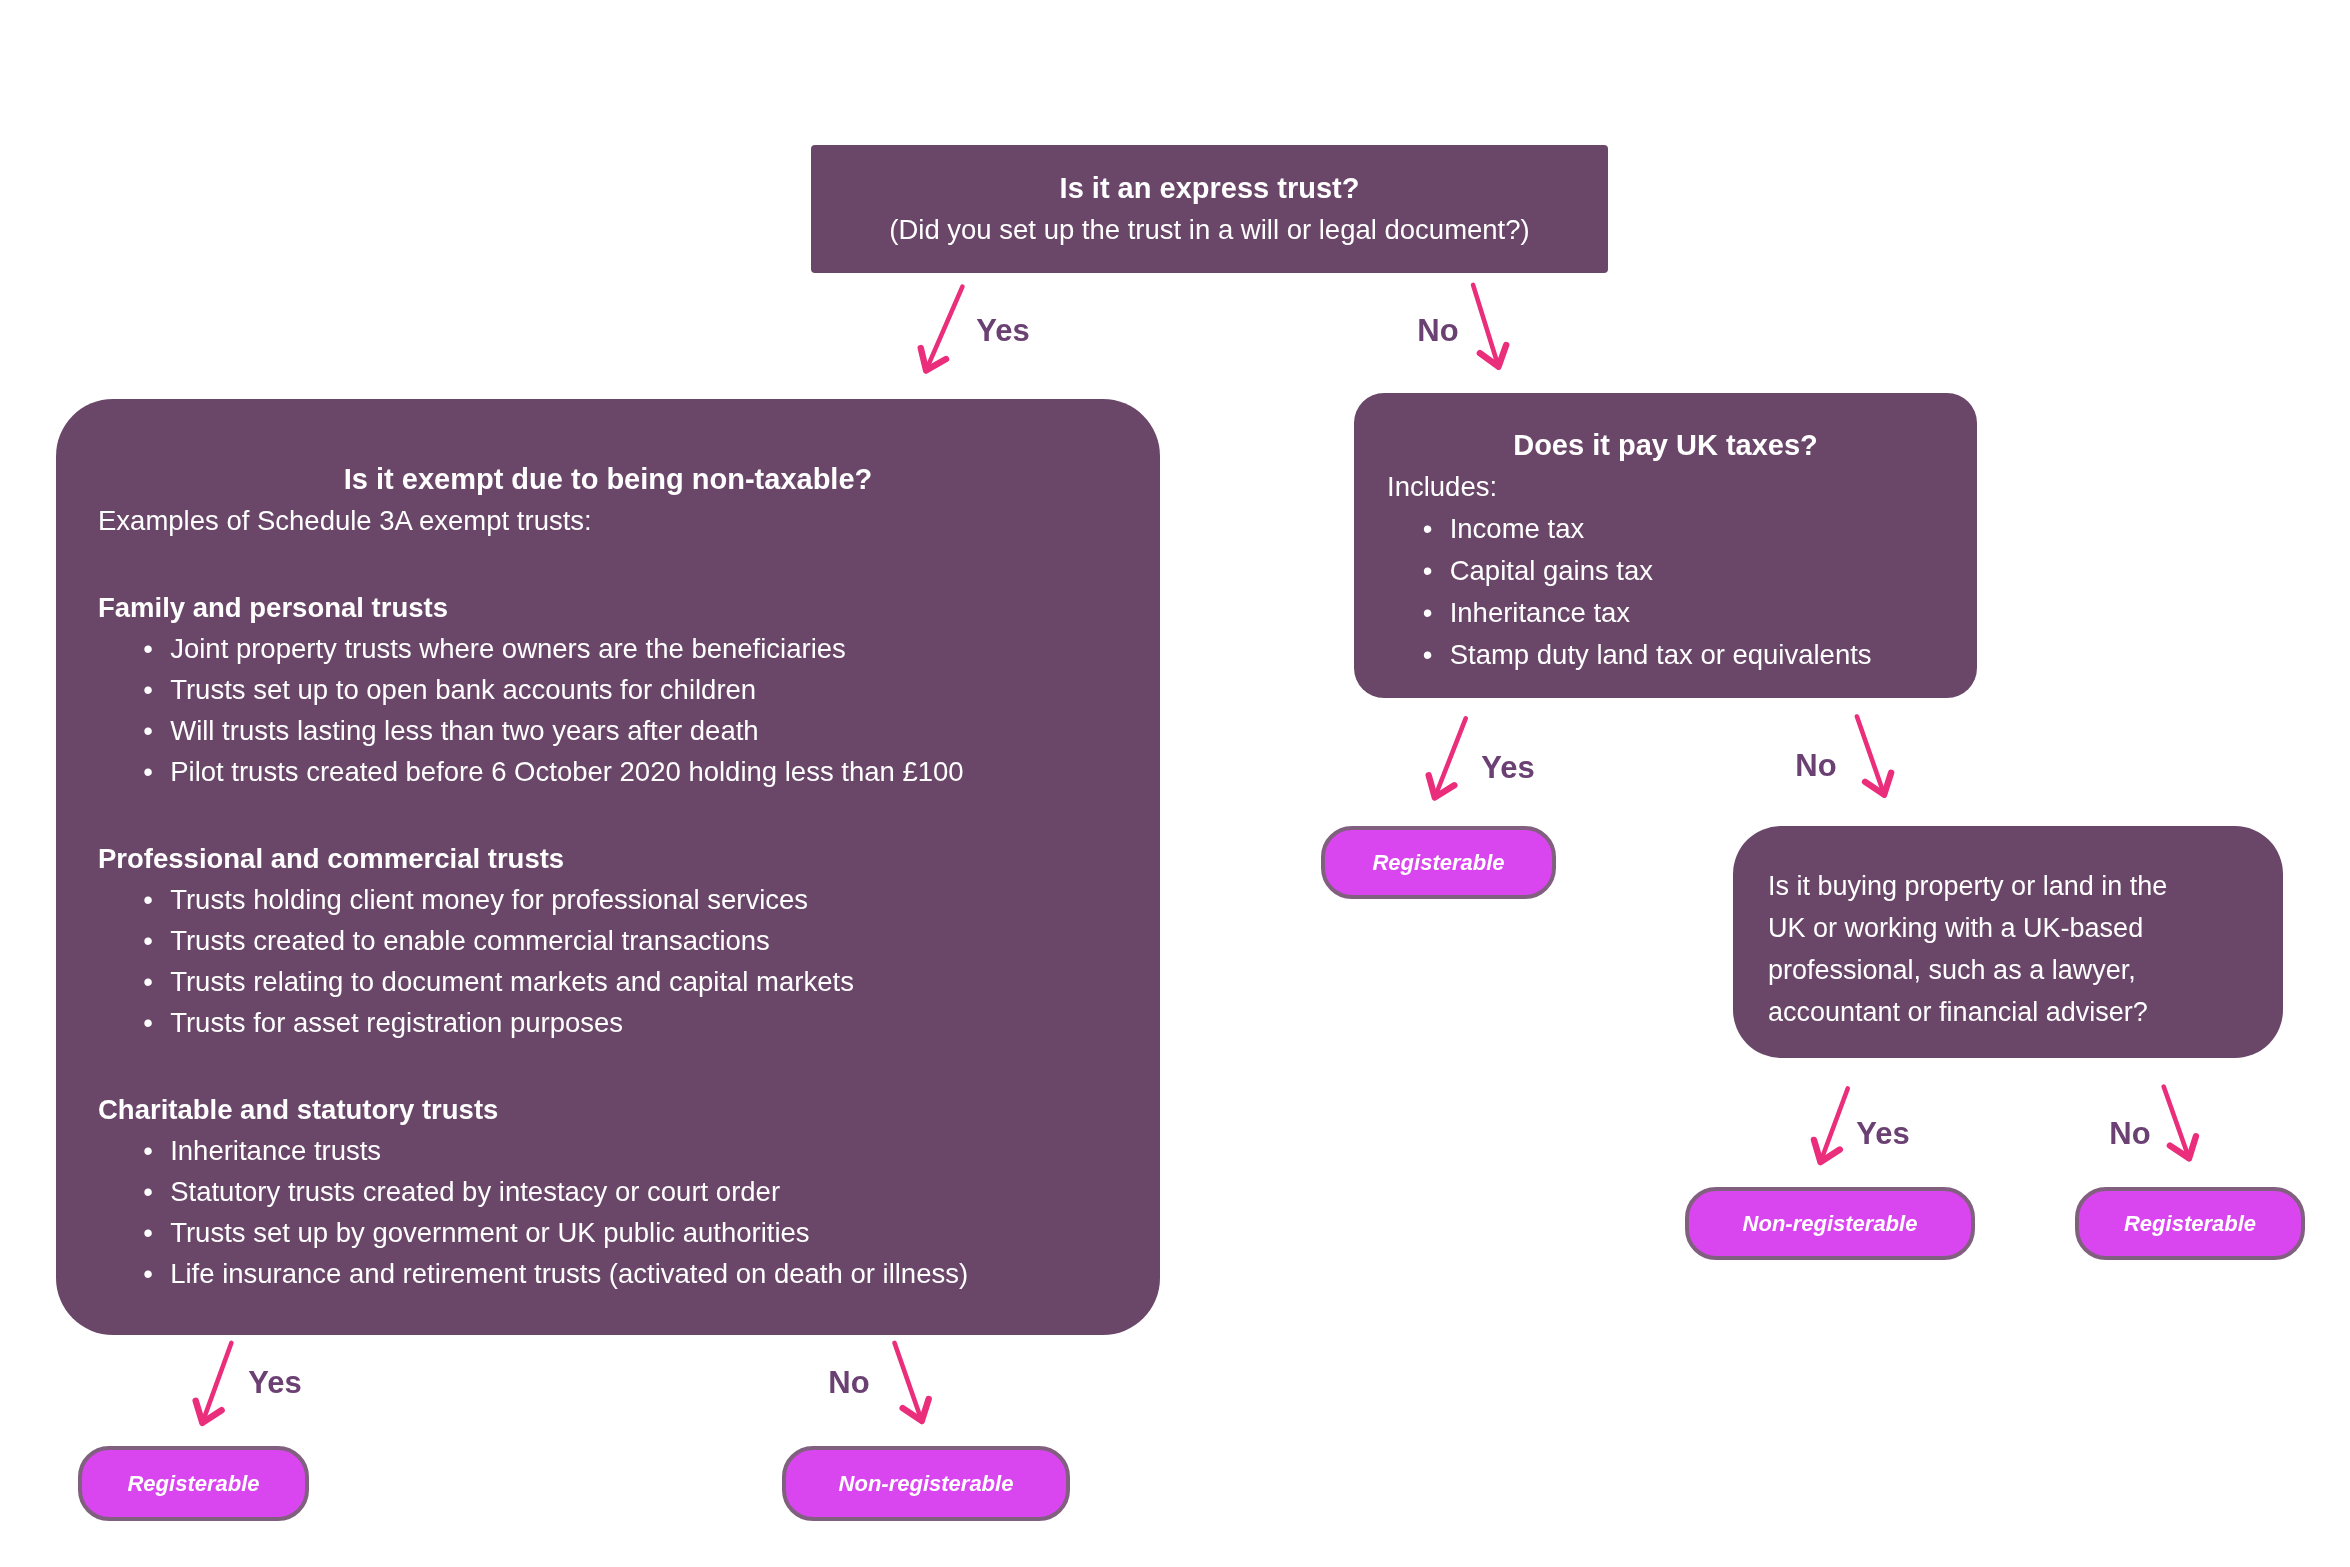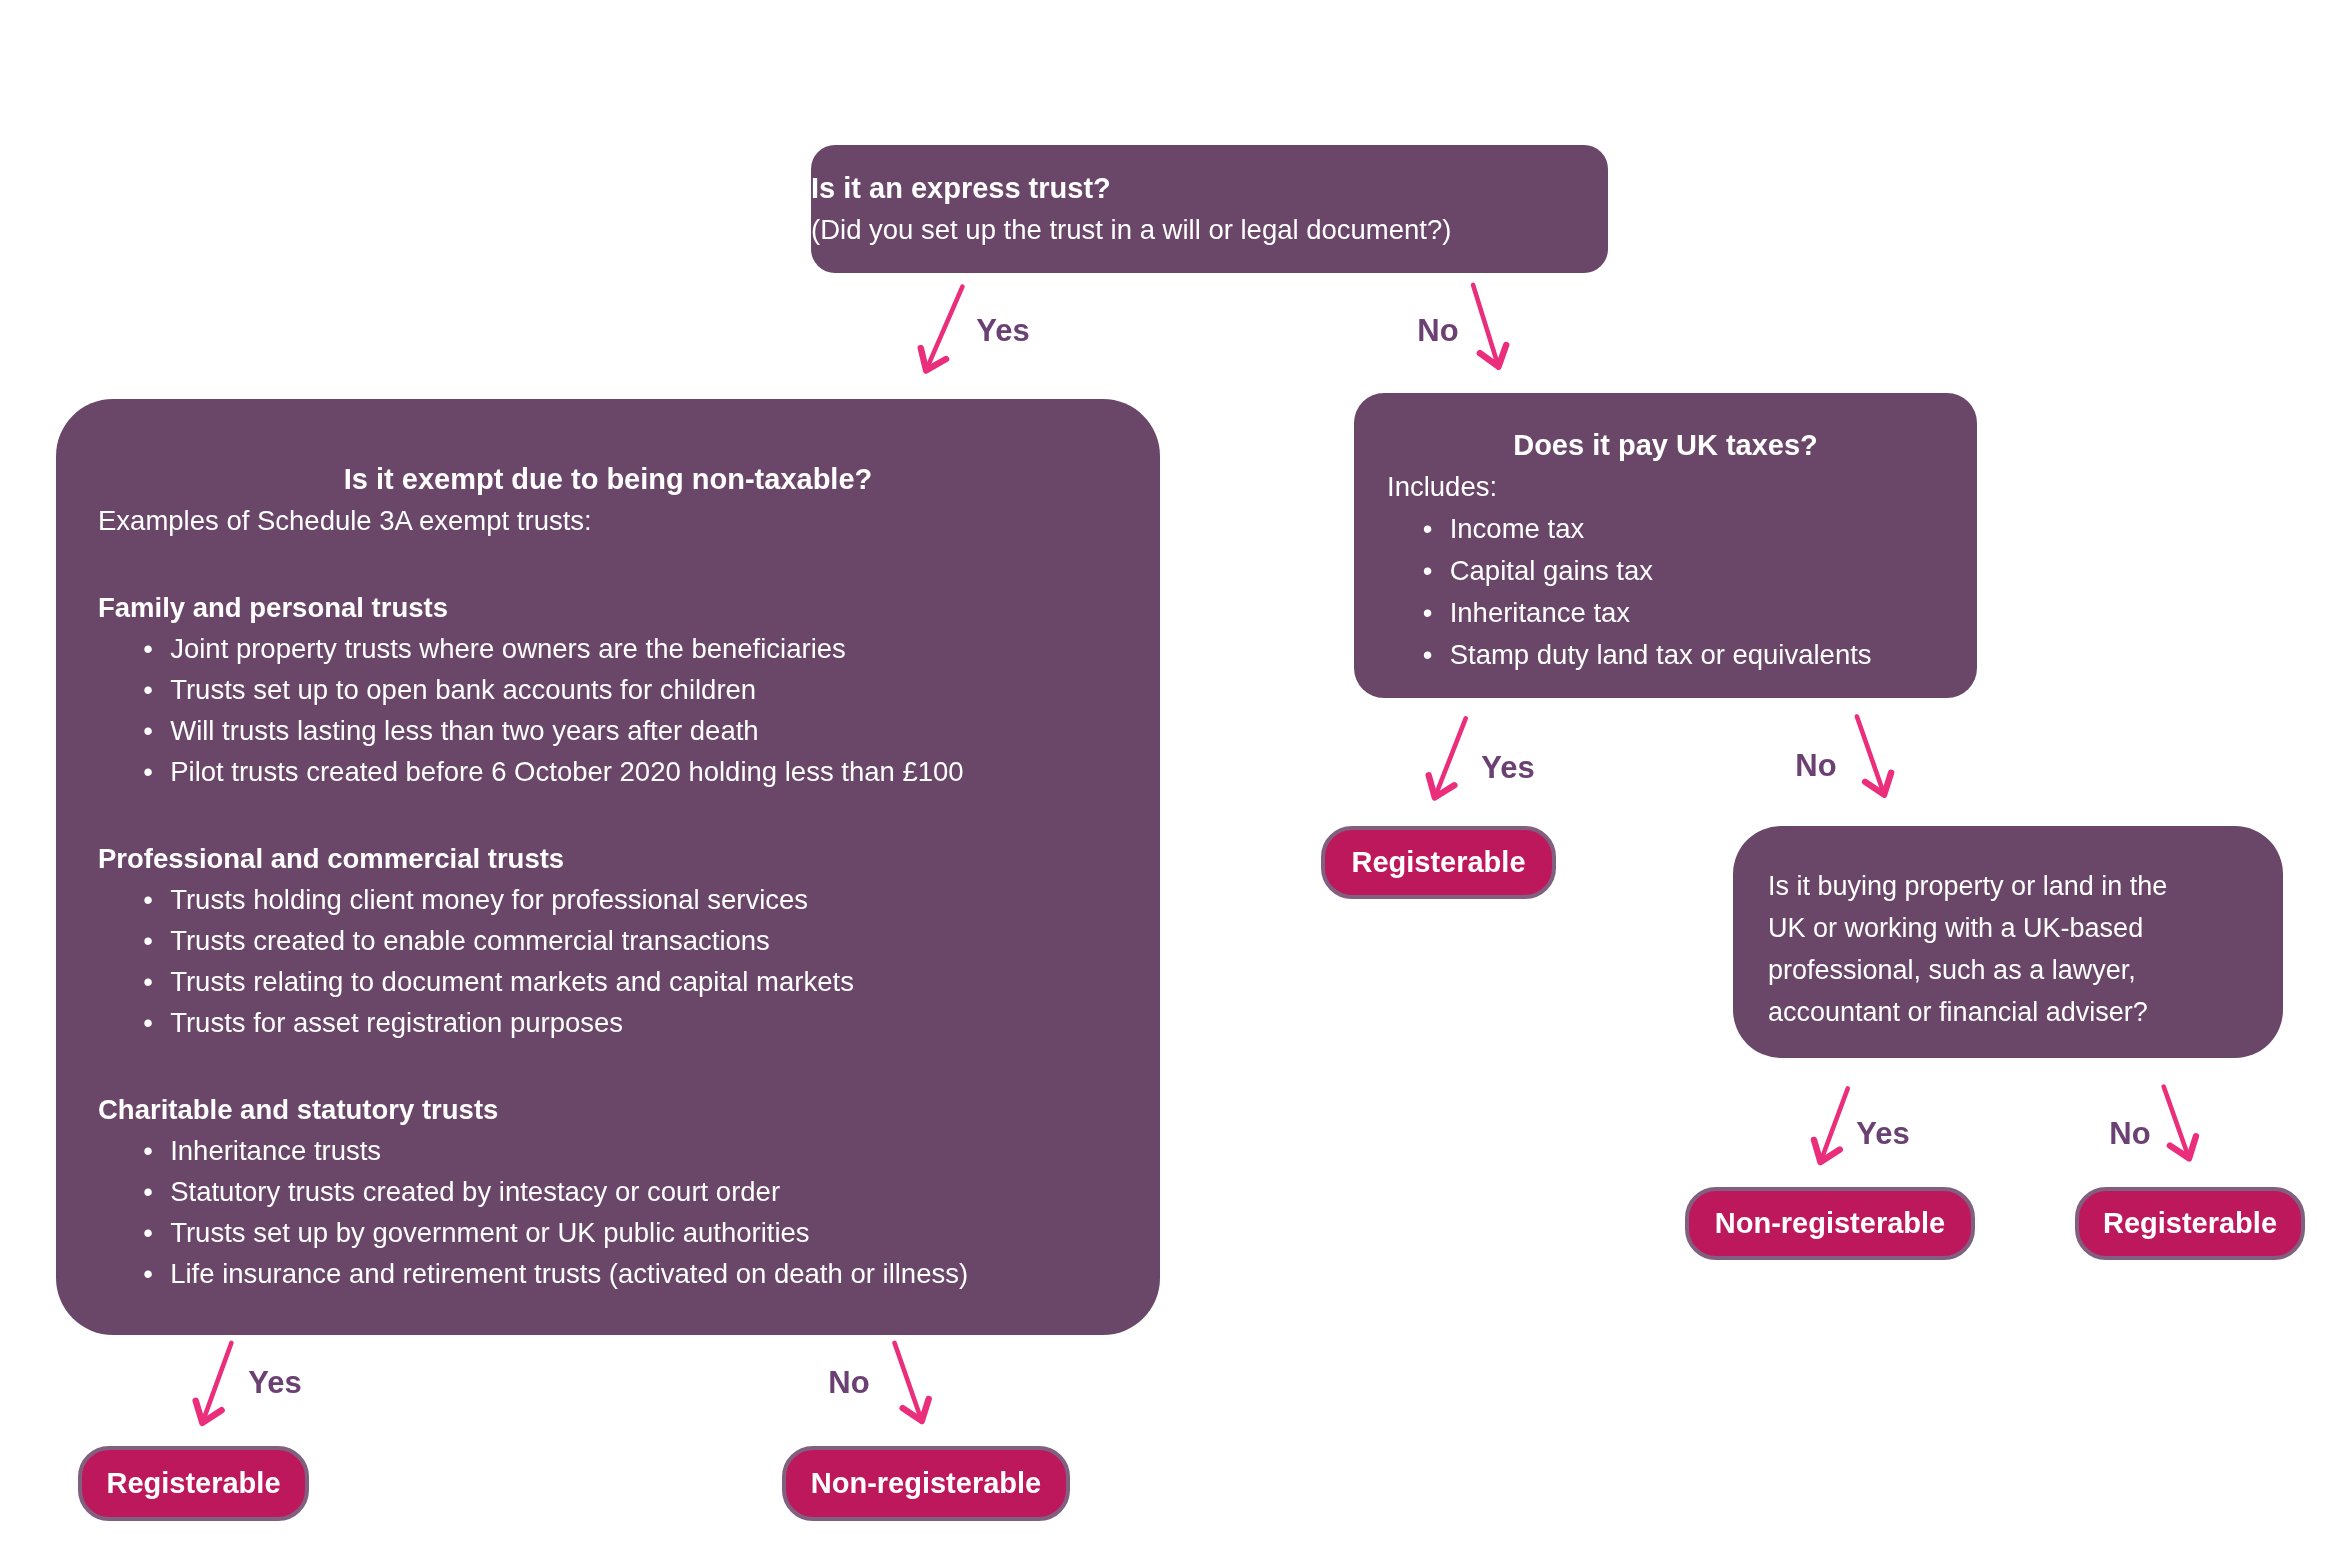--- a/index.html
+++ b/index.html
@@ -9,22 +9,22 @@
   }
   .title{
     position:absolute;left:0;top:33px;width:2351px;text-align:center;
     font-size:50px;font-weight:700;color:#7c3d79;letter-spacing:-0.5px;
   }
   .box{
     position:absolute;background:#6a4769;color:#ffffff;box-sizing:border-box;
     font-size:27.5px;line-height:42px;
   }
   .node-express{
-    left:811px;top:145px;width:797px;height:128px;border-radius:24px;
-    display:flex;flex-direction:column;justify-content:center;text-align:left;
+    left:811px;top:145px;width:797px;height:128px;border-radius:4px;
+    display:flex;flex-direction:column;justify-content:center;text-align:center;
   }
   .node-express .h{font-size:29px;font-weight:700;}
   .node-exempt{
     left:56px;top:399px;width:1104px;height:936px;border-radius:57px;
     padding:33px 42px 0 42px;line-height:41px;
   }
   .node-exempt .h{font-size:29px;font-weight:700;text-align:center;margin-top:27px;}
   .section{margin-top:46px;}
   .section .sh{font-weight:700;}
   .li{display:flex;}
@@ -34,23 +34,23 @@
     left:1354px;top:393px;width:623px;height:305px;border-radius:30px;
     padding:31px 33px 0 33px;
   }
   .node-uktaxes .h{font-size:29px;font-weight:700;text-align:center;}
   .node-uktaxes .li .dot{margin-left:27.5px;}
   .node-property{
     left:1733px;top:826px;width:550px;height:232px;border-radius:48px;
     padding:39px 21px 0 35px;font-size:27px;white-space:pre-line;
   }
   .pill{
-    position:absolute;background:#be185d;border:4.6px solid #81607f;box-sizing:border-box;
-    color:#ffffff;font-weight:700;font-size:29px;border-radius:31px;
-    display:flex;align-items:center;justify-content:center;
+    position:absolute;background:#d946ef;border:4.6px solid #81607f;box-sizing:border-box;
+    color:#ffffff;font-weight:700;font-size:22px;border-radius:31px;
+    display:flex;align-items:center;justify-content:center;font-style:italic;
   }
   .pill-mid-reg{left:1321px;top:826px;width:235px;height:73px;}
   .pill-bl-reg{left:78px;top:1446px;width:231px;height:75px;}
   .pill-bl-nonreg{left:782px;top:1446px;width:288px;height:75px;}
   .pill-br-nonreg{left:1685px;top:1187px;width:290px;height:73px;}
   .pill-br-reg{left:2075px;top:1187px;width:230px;height:73px;}
   .yn{
     position:absolute;transform:translate(-50%,-50%);
     font-size:31px;font-weight:700;color:#6b4173;
   }

